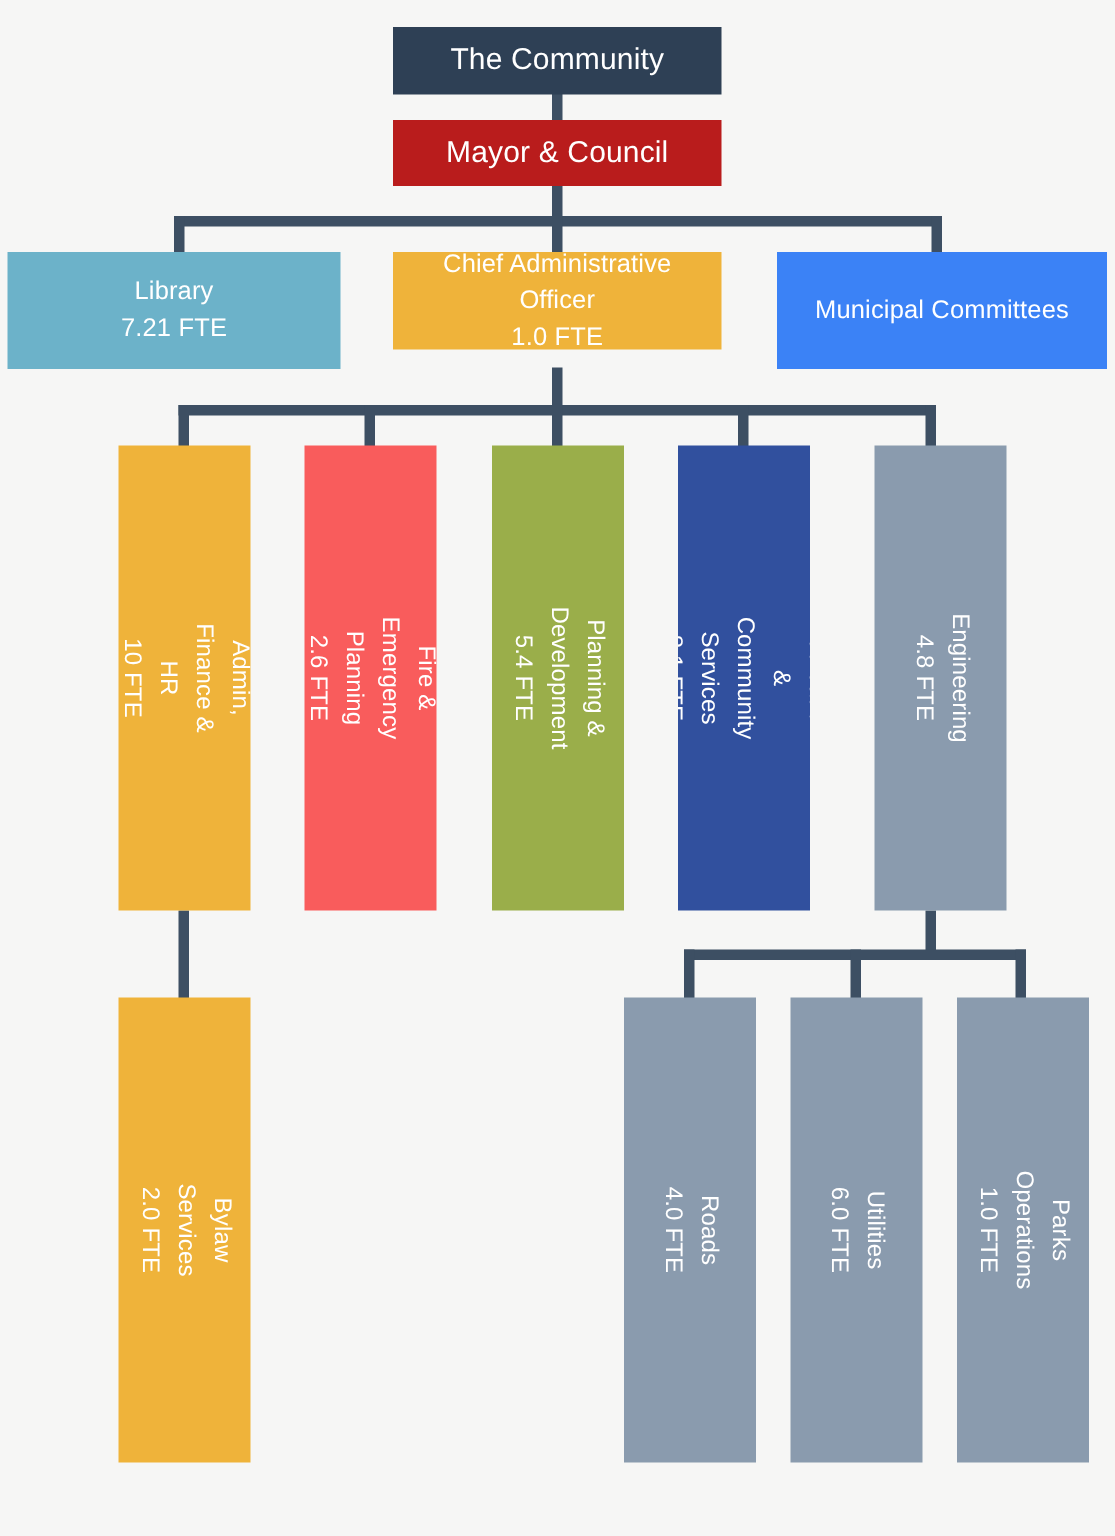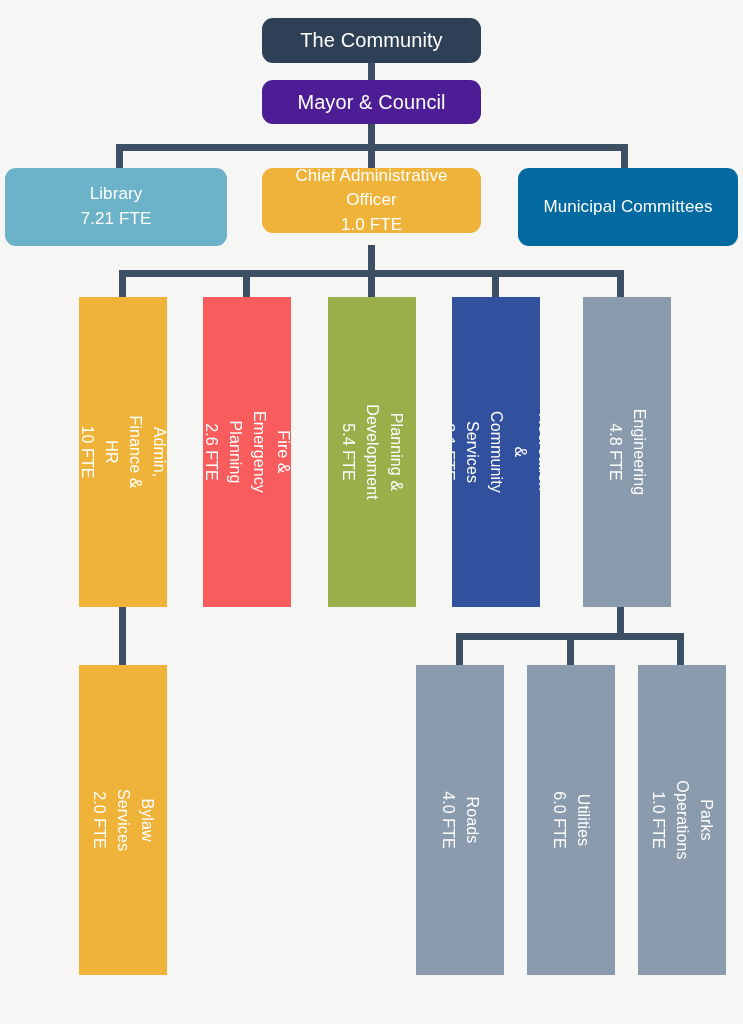--- a/index.html
+++ b/index.html
@@ -35,21 +35,21 @@
     line-height: 1.45;
     letter-spacing: .1px;
     overflow: hidden;
   }
   .node .lbl {
     display: block;
     white-space: pre-line;
   }
 
   
-  .node.h { font-size: 17px; border-radius: 11px; }
+  .node.h { font-size: 17px; }
   .node.h.big { font-size: 20px; }
 
   
   .node.v .lbl {
     transform: rotate(90deg);
     transform-origin: center center;
     white-space: pre-line;
     font-size: 16px;
     line-height: 1.5;
   }
@@ -86,36 +86,36 @@
   <div class="conn" style="left:617px; top:607px; width:7px; height:29px;"></div>
   <div class="conn" style="left:456px; top:633px; width:228px; height:7px;"></div>
   <div class="conn" style="left:456px; top:633px; width:7px; height:33px;"></div>
   <div class="conn" style="left:567px; top:633px; width:7px; height:33px;"></div>
   <div class="conn" style="left:677px; top:633px; width:7px; height:33px;"></div>
 
   <div class="node h big" style="left:262px; top:18px; width:219px; height:45px; background:#2e4055;">
     <span class="lbl">The Community</span>
   </div>
 
-  <div class="node h big" style="left:262px; top:80px; width:219px; height:44px; background:#4c1d95;">
+  <div class="node h big" style="left:262px; top:80px; width:219px; height:44px; background:#b91c1c;">
     <span class="lbl">Mayor &amp; Council</span>
   </div>
 
   <div class="node h" style="left:5px; top:168px; width:222px; height:78px; background:#6cb2c9;">
     <span class="lbl">Library
 7.21 FTE</span>
   </div>
 
   <div class="node h" style="left:262px; top:168px; width:219px; height:65px; background:#efb33a;">
     <span class="lbl">Chief Administrative
 Officer
 1.0 FTE</span>
   </div>
 
-  <div class="node h" style="left:518px; top:168px; width:220px; height:78px; background:#0369a1;">
+  <div class="node h" style="left:518px; top:168px; width:220px; height:78px; background:#3b82f6;">
     <span class="lbl">Municipal Committees</span>
   </div>
 
   <div class="node v" style="left:79px; top:297px; width:88px; height:310px; background:#efb33a;">
     <span class="lbl">Admin, Finance &amp; HR
 10 FTE</span>
   </div>
 
   <div class="node v" style="left:203px; top:297px; width:88px; height:310px; background:#f95c5c;">
     <span class="lbl">Fire &amp; Emergency Planning

